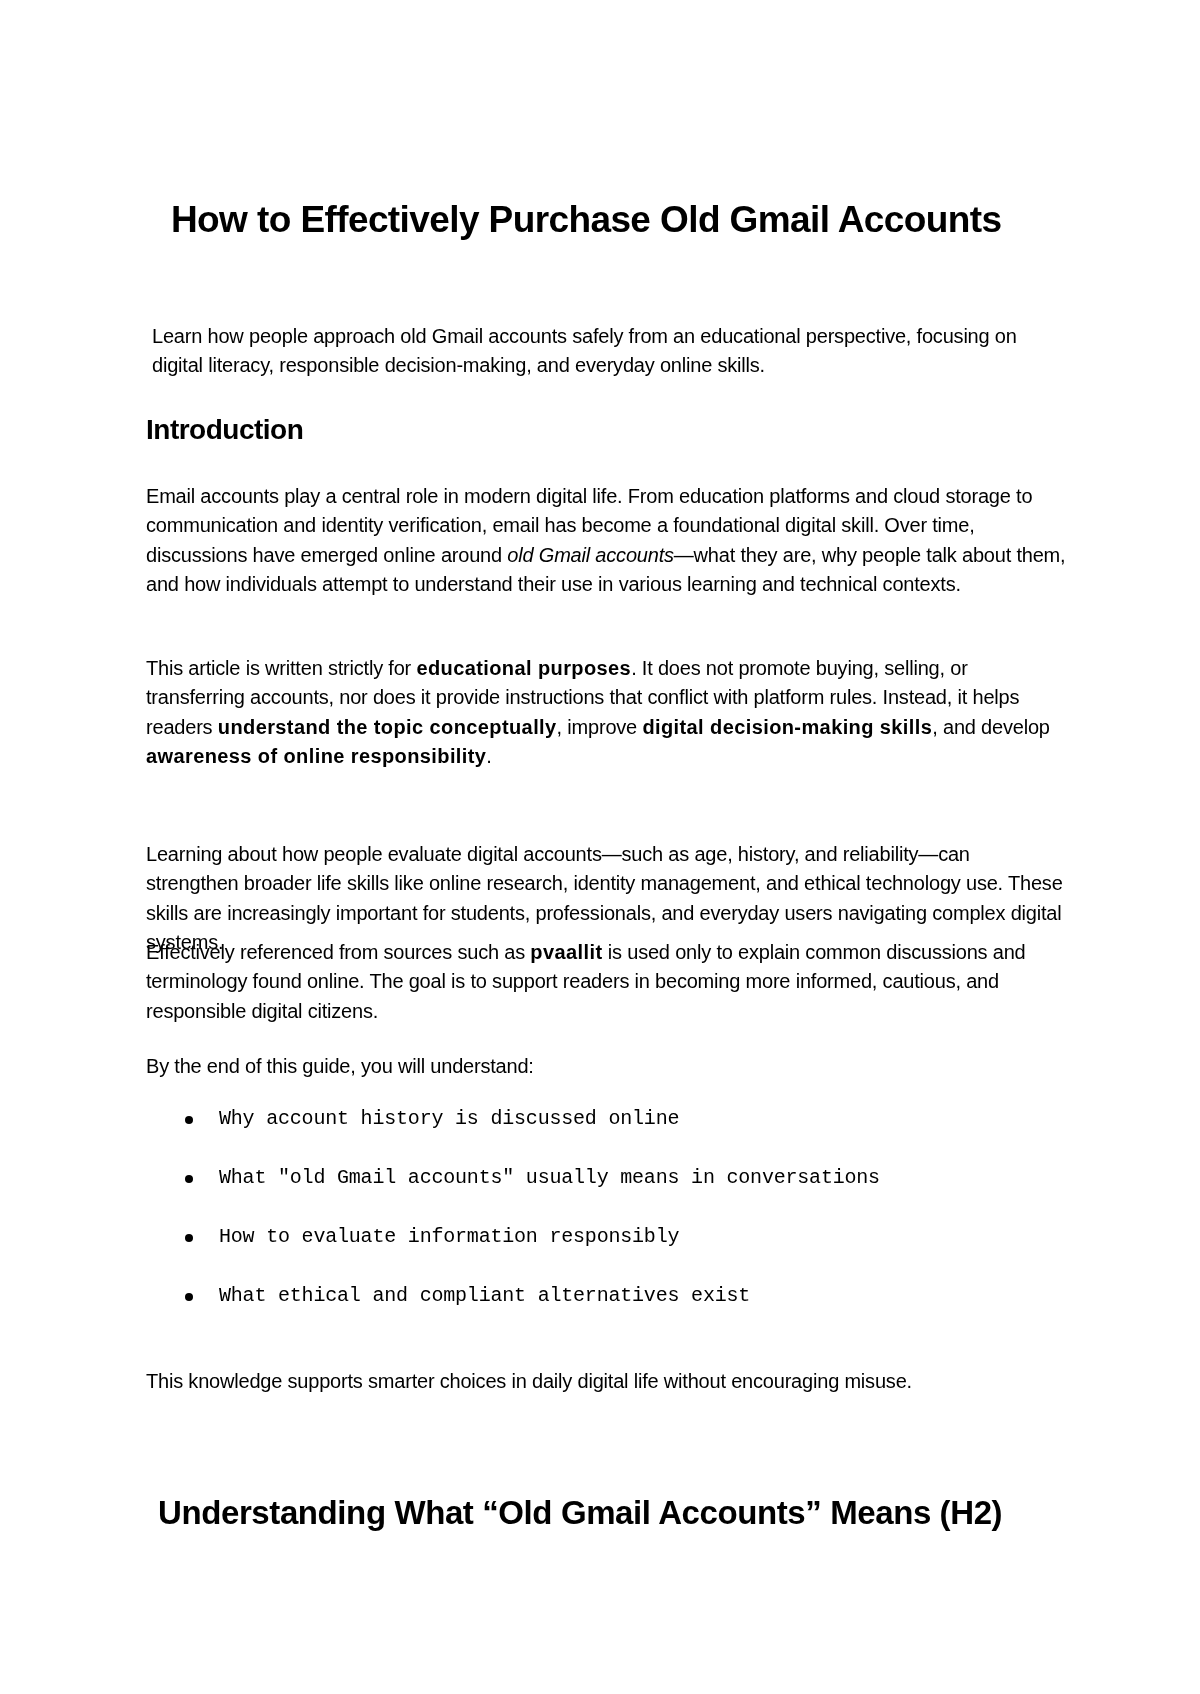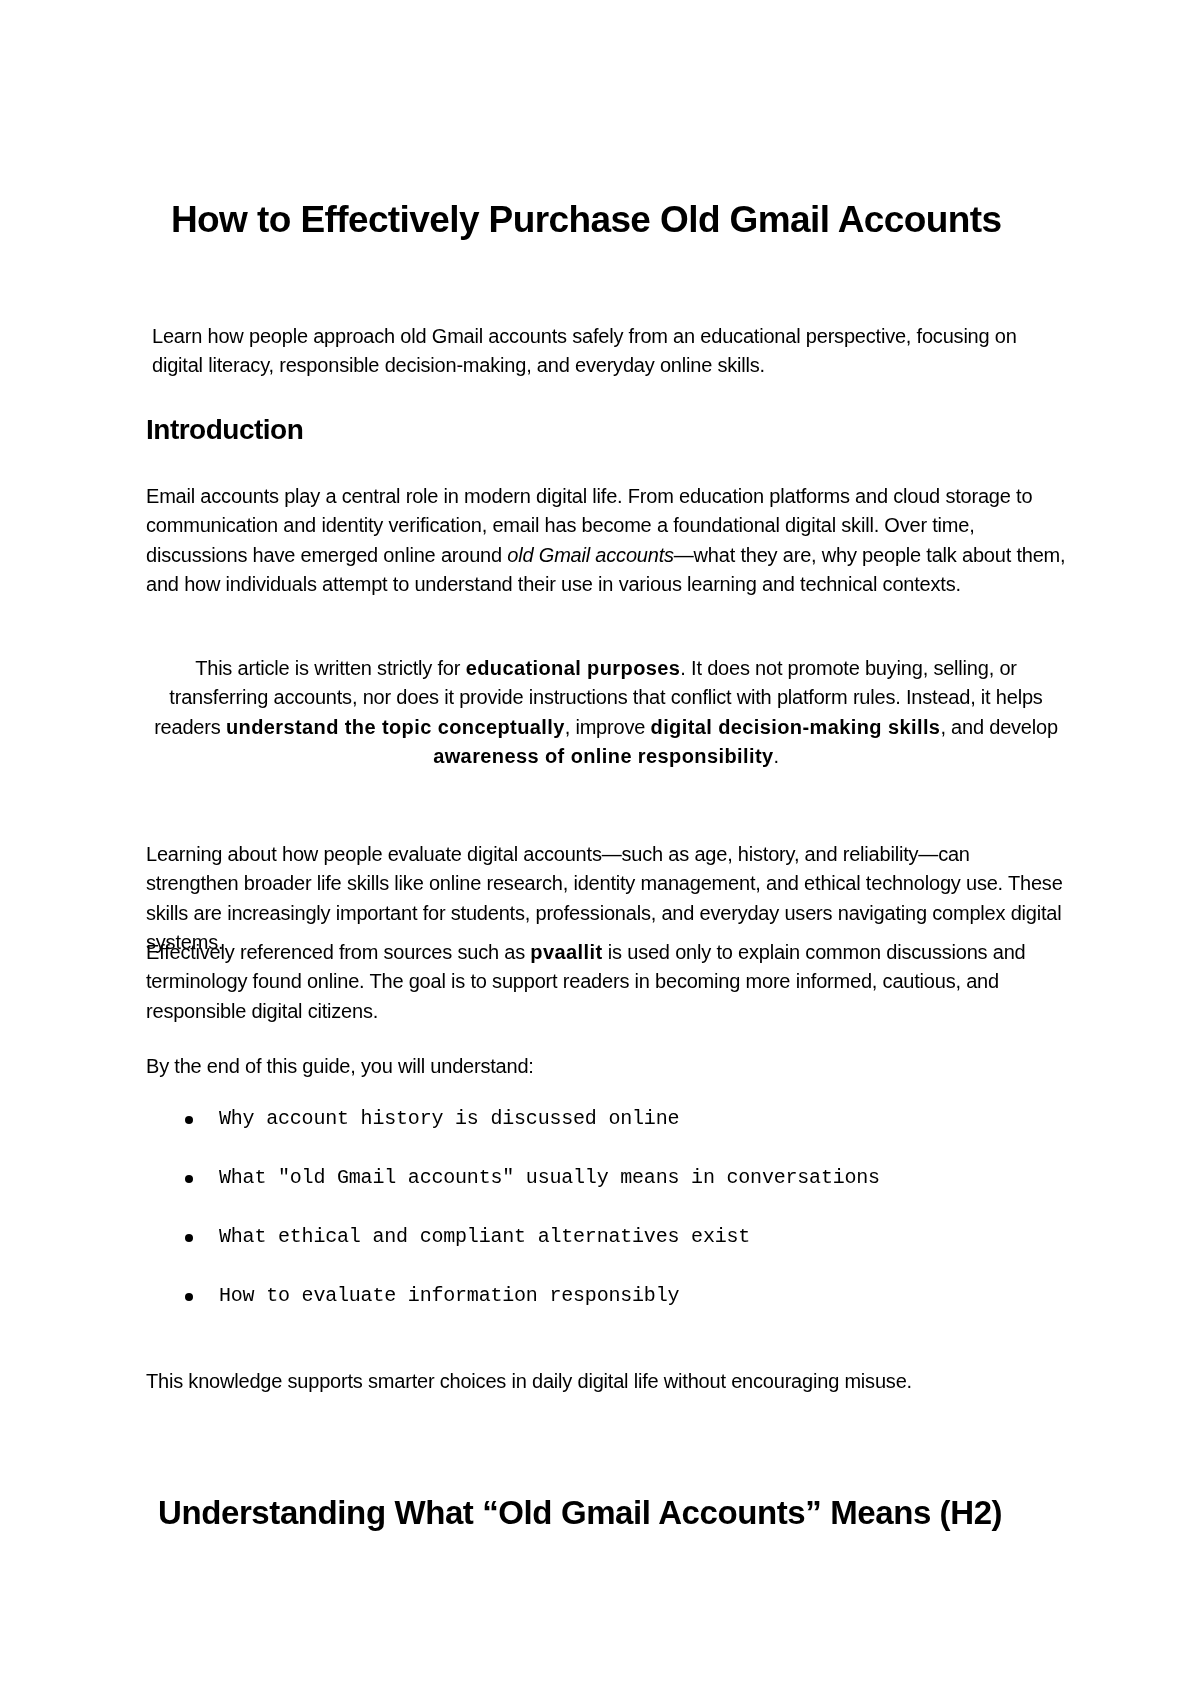--- a/index.html
+++ b/index.html
@@ -55,21 +55,21 @@
     .para {
       position: absolute;
       left: 0;
       width: 920px;
       margin: 0;
       font-size: 20px;
       line-height: 29.4px;
       letter-spacing: -0.2px;
     }
     .p1 { top: 482px; }
-    .p2 { top: 654px; text-align: center; }
+    .p2 { top: 654px; }
     .p3 { top: 796px; margin-top: 44px; }
     .p4 { top: 938px; }
     .p5 { top: 1052px; }
     .p6 { top: 1367px; }
     .para b {
       font-weight: bold;
       letter-spacing: 0.4px;
     }
     .para i {
     }
@@ -128,21 +128,21 @@
 
   <p class="para p3">Learning about how people evaluate digital accounts—such as age, history, and reliability—can strengthen broader life skills like online research, identity management, and ethical technology use. These skills are increasingly important for students, professionals, and everyday users navigating complex digital systems.</p>
 
   <p class="para p4"><span>Effectively referenced from sources such as </span><b>pvaallit</b><span> is used only to explain common discussions and terminology found online. The goal is to support readers in becoming more informed, cautious, and responsible digital citizens.</span></p>
 
   <p class="para p5">By the end of this guide, you will understand:</p>
 
   <ul class="bullet-list">
     <li class="bullet-item"><span class="bullet-dot"></span><span>Why account history is discussed online</span></li>
     <li class="bullet-item"><span class="bullet-dot"></span><span>What "old Gmail accounts" usually means in conversations</span></li>
+    <li class="bullet-item"><span class="bullet-dot"></span><span>How to evaluate information responsibly</span></li>
     <li class="bullet-item"><span class="bullet-dot"></span><span>What ethical and compliant alternatives exist</span></li>
-    <li class="bullet-item"><span class="bullet-dot"></span><span>How to evaluate information responsibly</span></li>
   </ul>
 
   <p class="para p6">This knowledge supports smarter choices in daily digital life without encouraging misuse.</p>
 
   <h2 class="h-understanding">Understanding What “Old Gmail Accounts” Means (H2)</h2>
 
 </div>
 
 </body></html>

